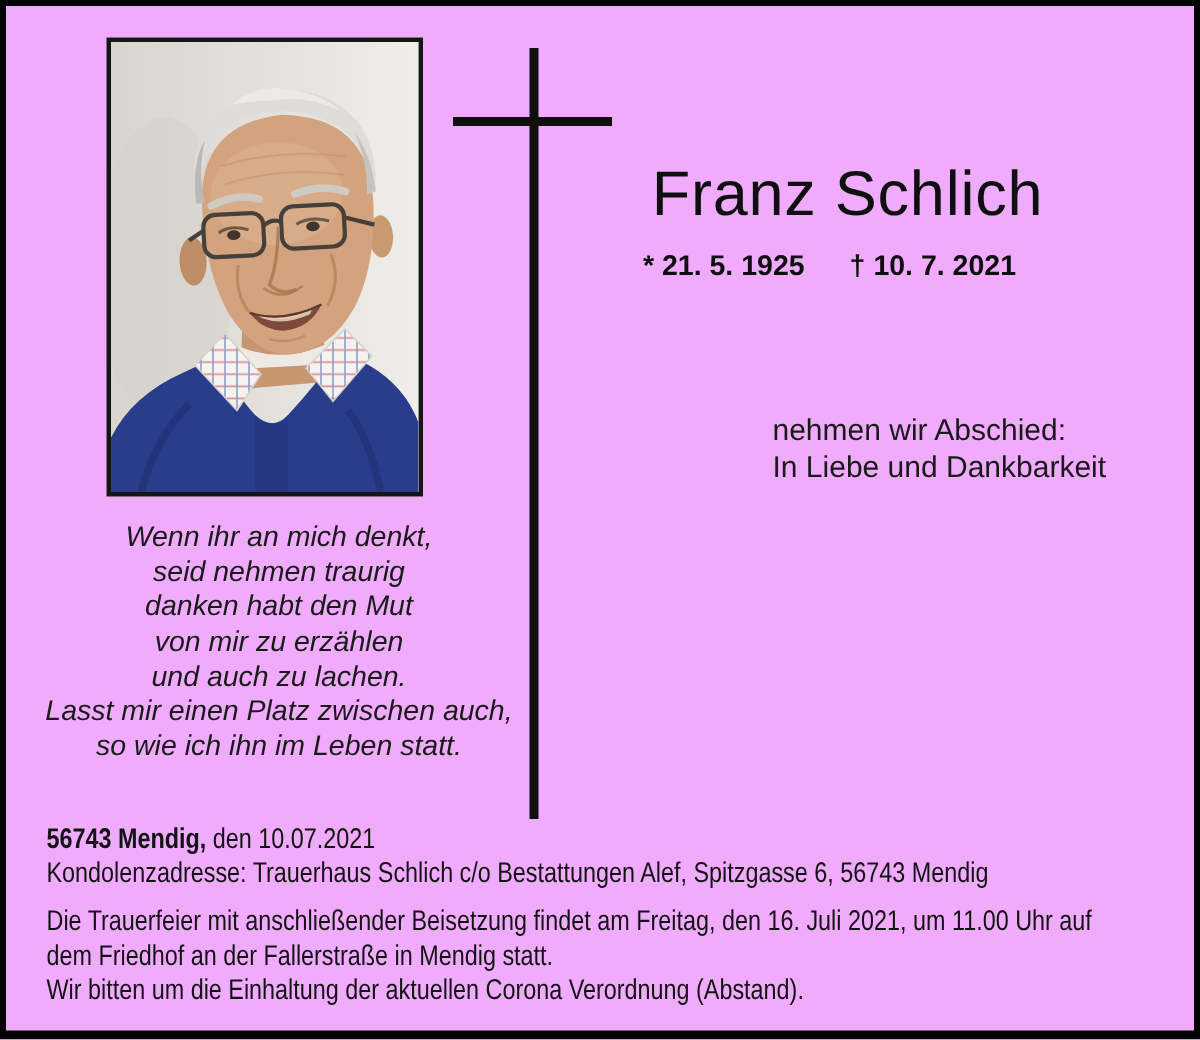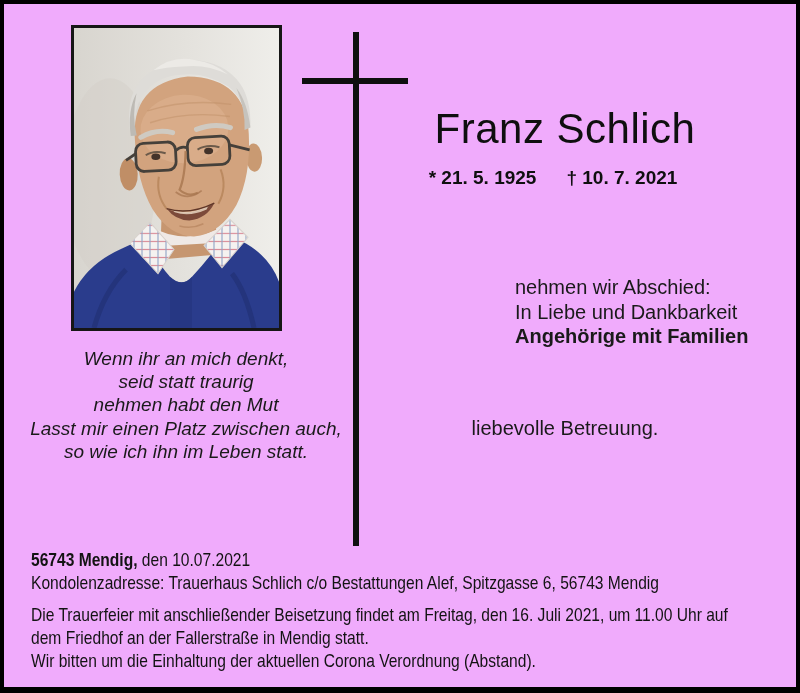--- a/index.html
+++ b/index.html
@@ -152,31 +152,31 @@
   </div>
 
   <div class="name">Franz Schlich</div>
   <div class="dates">
     <span class="birth">* 21. 5. 1925</span><span class="death">† 10. 7. 2021</span>
   </div>
 
   <div class="farewell">
     <div>nehmen wir Abschied:</div>
     <div>In Liebe und Dankbarkeit</div>
-    <div class="bold-line">Angehörige mit Familien</div>
   </div>
 
   <div class="thanks">
-    <div>liebevolle Betreuung.</div>
   </div>
 
   <div class="poem">
     <div>Wenn ihr an mich denkt,</div>
-    <div>seid statt traurig</div>
-    <div>nehmen habt den Mut</div>
+    <div>seid nehmen traurig</div>
+    <div>danken habt den Mut</div>
+    <div>von mir zu erzählen</div>
+    <div>und auch zu lachen.</div>
     <div>Lasst mir einen Platz zwischen auch,</div>
     <div>so wie ich ihn im Leben statt.</div>
   </div>
 
   <div class="footer">
     <div class="nline"><b>56743 Mendig,</b><span> den 10.07.2021</span></div>
     <div class="nline">Kondolenzadresse: Trauerhaus Schlich c/o Bestattungen Alef, Spitzgasse 6, 56743 Mendig</div>
     <div class="nline funeral-gap">Die Trauerfeier mit anschließender Beisetzung findet am Freitag, den 16. Juli 2021, um 11.00 Uhr auf</div>
     <div class="nline">dem Friedhof an der Fallerstraße in Mendig statt.</div>
     <div class="nline">Wir bitten um die Einhaltung der aktuellen Corona Verordnung (Abstand).</div>

